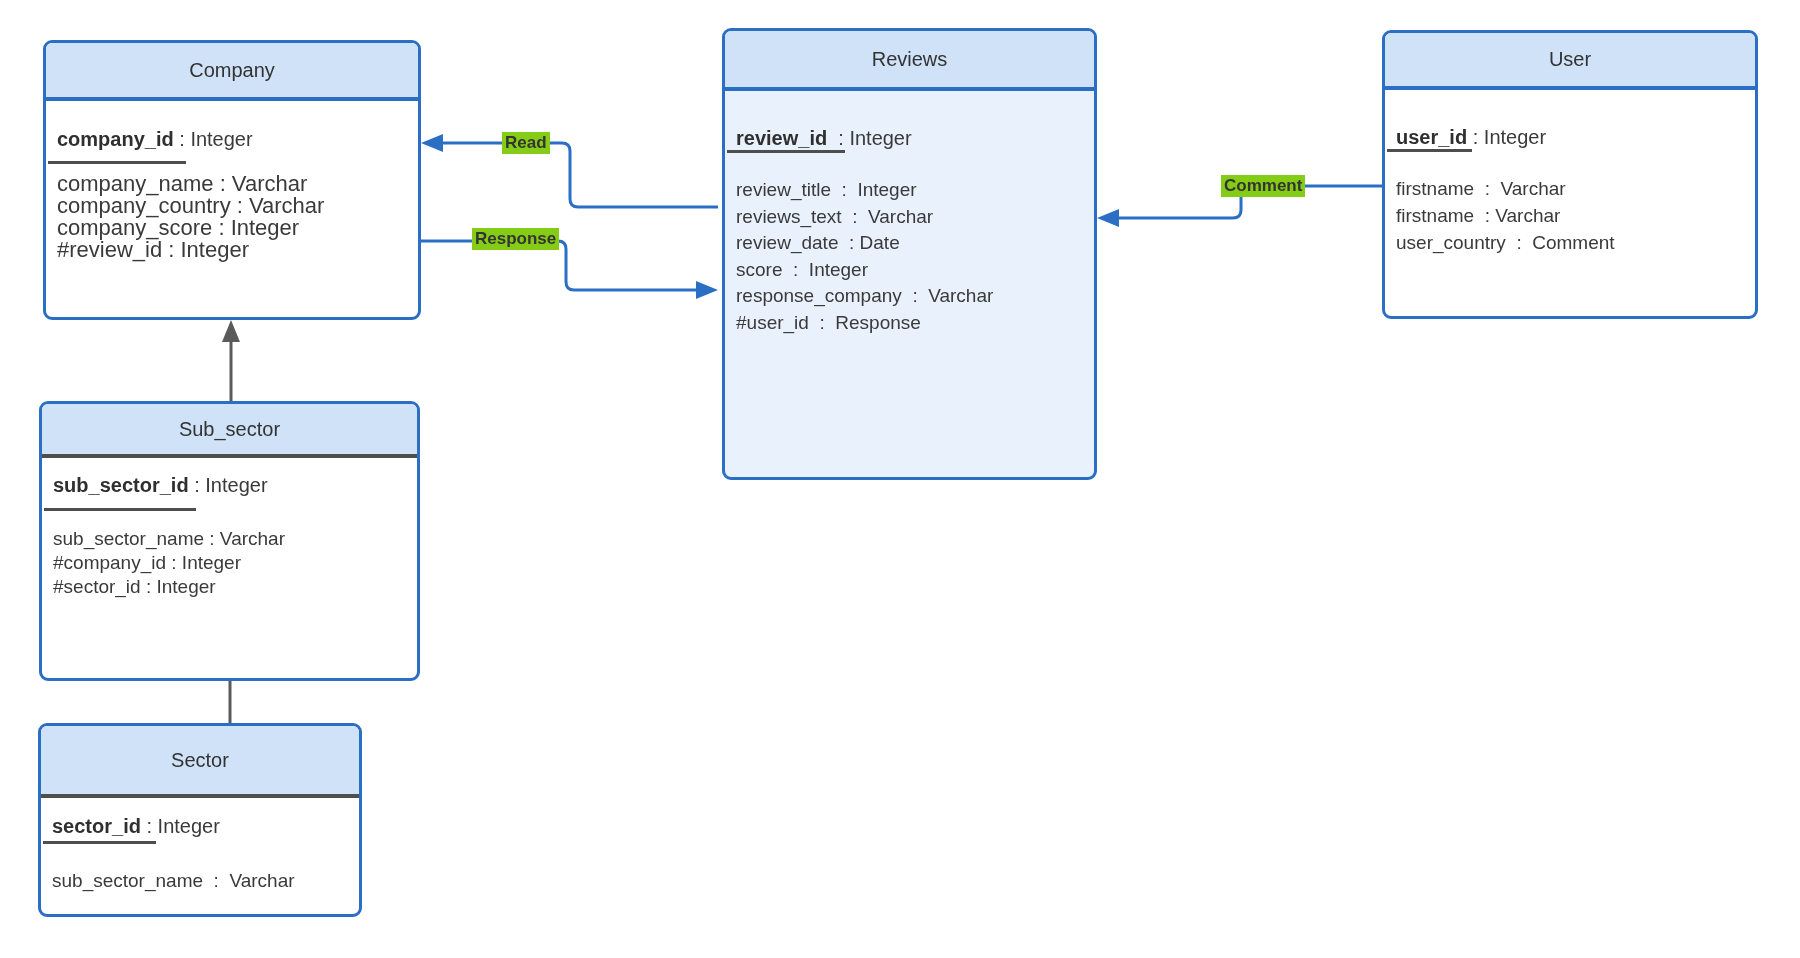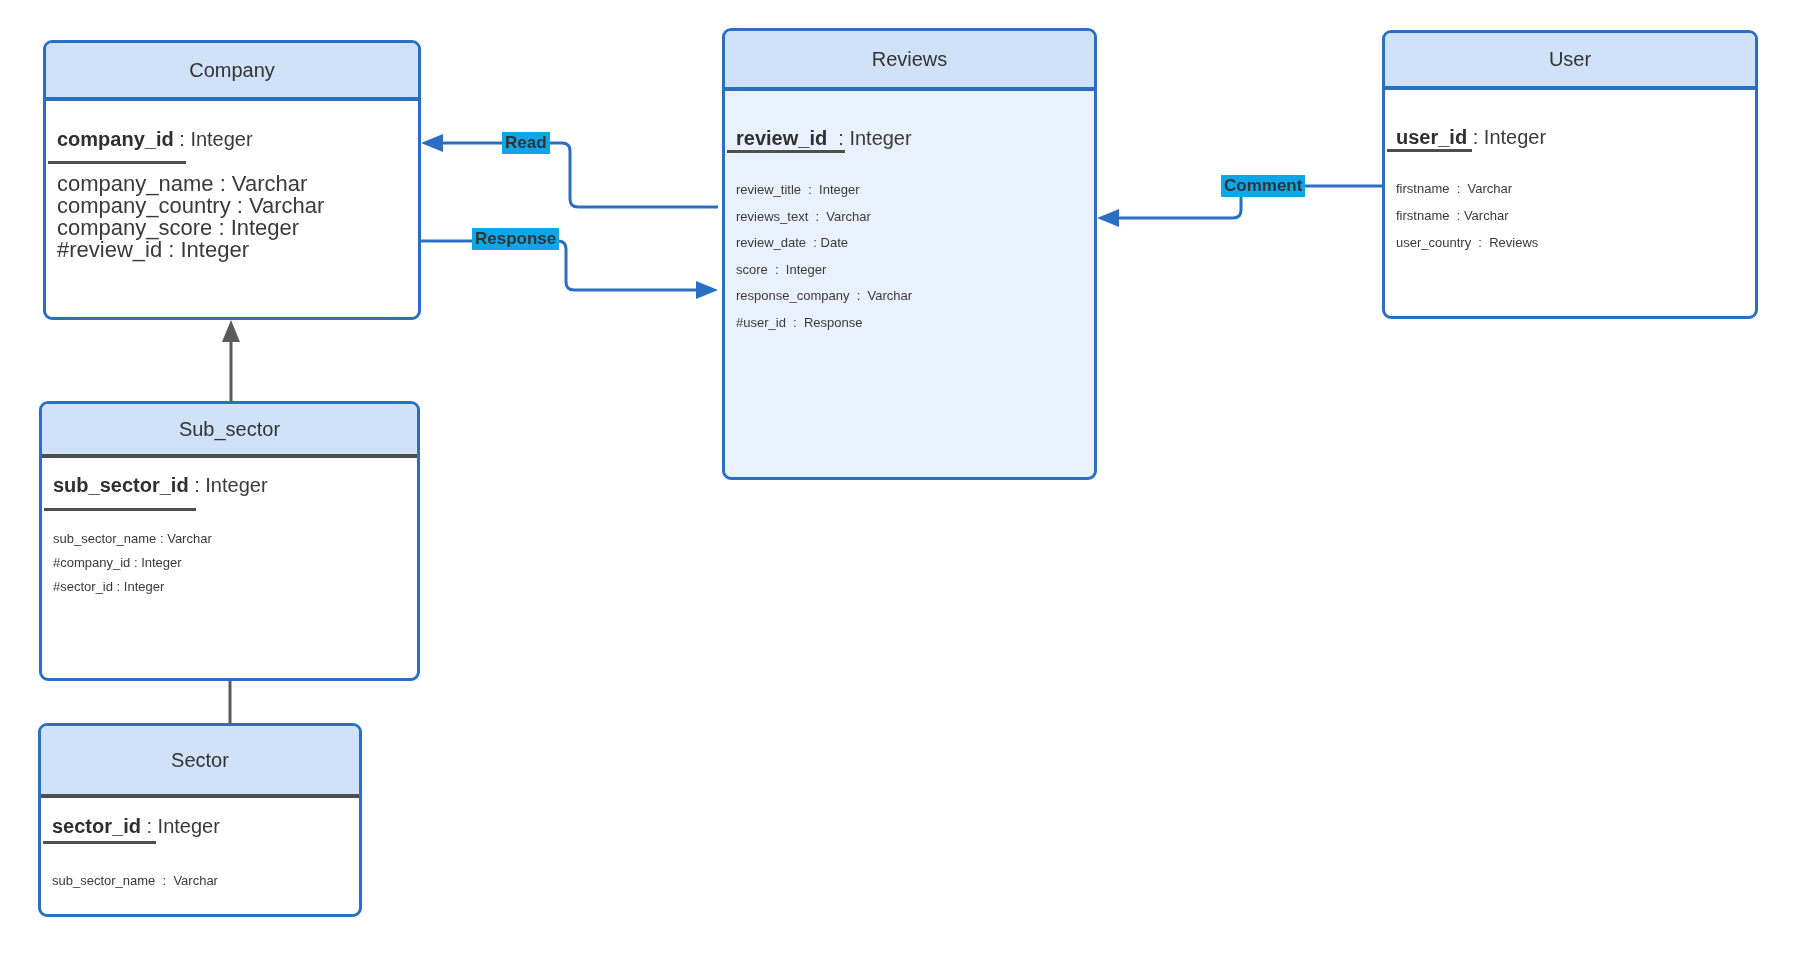--- a/index.html
+++ b/index.html
@@ -44,27 +44,27 @@
     color:#2f2f2f; white-space:pre;
   }
   .pk-type { font-weight:normal; color:var(--text-color); }
   .pk-sep  { font-weight:normal; color:var(--text-color); }
   .pk-underline {
     position:absolute; left:2px; height:3px;
     background:var(--pk-underline);
   }
   .attrs {
     position:absolute; left:11px;
-    font-size:13px; color:var(--text-color); white-space:pre;
+    font-size:19px; color:var(--text-color); white-space:pre;
   }
   .attr-row { }
 
   .rel-label {
     position:absolute;
-    background:#0ea5e9;
+    background:#84cc16;
     font-weight:bold; font-size:17px; line-height:20px;
     color:#343434; padding:1px 3px;
   }
 </style>
 </head>
 <body>
 
 <div class="canvas">
 
   <svg class="connectors" viewBox="0 0 1800 958">
@@ -107,21 +107,21 @@
     <div class="pk-underline" style="top:119px;width:118px"></div>
     <div class="attrs" style="top:146px;line-height:26.5px"><div class="attr-row">review_title  :  Integer</div><div class="attr-row">reviews_text  :  Varchar</div><div class="attr-row">review_date  : Date</div><div class="attr-row">score  :  Integer</div><div class="attr-row">response_company  :  Varchar</div><div class="attr-row">#user_id  :  Response</div></div>
   </div>
 
   <div class="entity" style="left:1382px;top:30px;width:376px;height:289px">
     <div class="e-header" style="height:57px">
       <span class="e-title">User</span>
     </div>
     <div class="pk" style="top:94px"><span class="pk-name">user_id</span><span class="pk-sep"> : </span><span class="pk-type">Integer</span></div>
     <div class="pk-underline" style="top:116px;width:85px"></div>
-    <div class="attrs" style="top:142px;line-height:27px"><div class="attr-row">firstname  :  Varchar</div><div class="attr-row">firstname  : Varchar</div><div class="attr-row">user_country  :  Reviews</div></div>
+    <div class="attrs" style="top:142px;line-height:27px"><div class="attr-row">firstname  :  Varchar</div><div class="attr-row">firstname  : Varchar</div><div class="attr-row">user_country  :  Comment</div></div>
   </div>
 
   <div class="entity" style="left:39px;top:401px;width:381px;height:280px">
     <div class="e-header dark-sep" style="height:54px">
       <span class="e-title">Sub_sector</span>
     </div>
     <div class="pk" style="top:71px"><span class="pk-name">sub_sector_id</span><span class="pk-sep"> : </span><span class="pk-type">Integer</span></div>
     <div class="pk-underline" style="top:104px;width:152px"></div>
     <div class="attrs" style="top:123px;line-height:24px"><div class="attr-row">sub_sector_name : Varchar</div><div class="attr-row">#company_id : Integer</div><div class="attr-row">#sector_id : Integer</div></div>
   </div>

